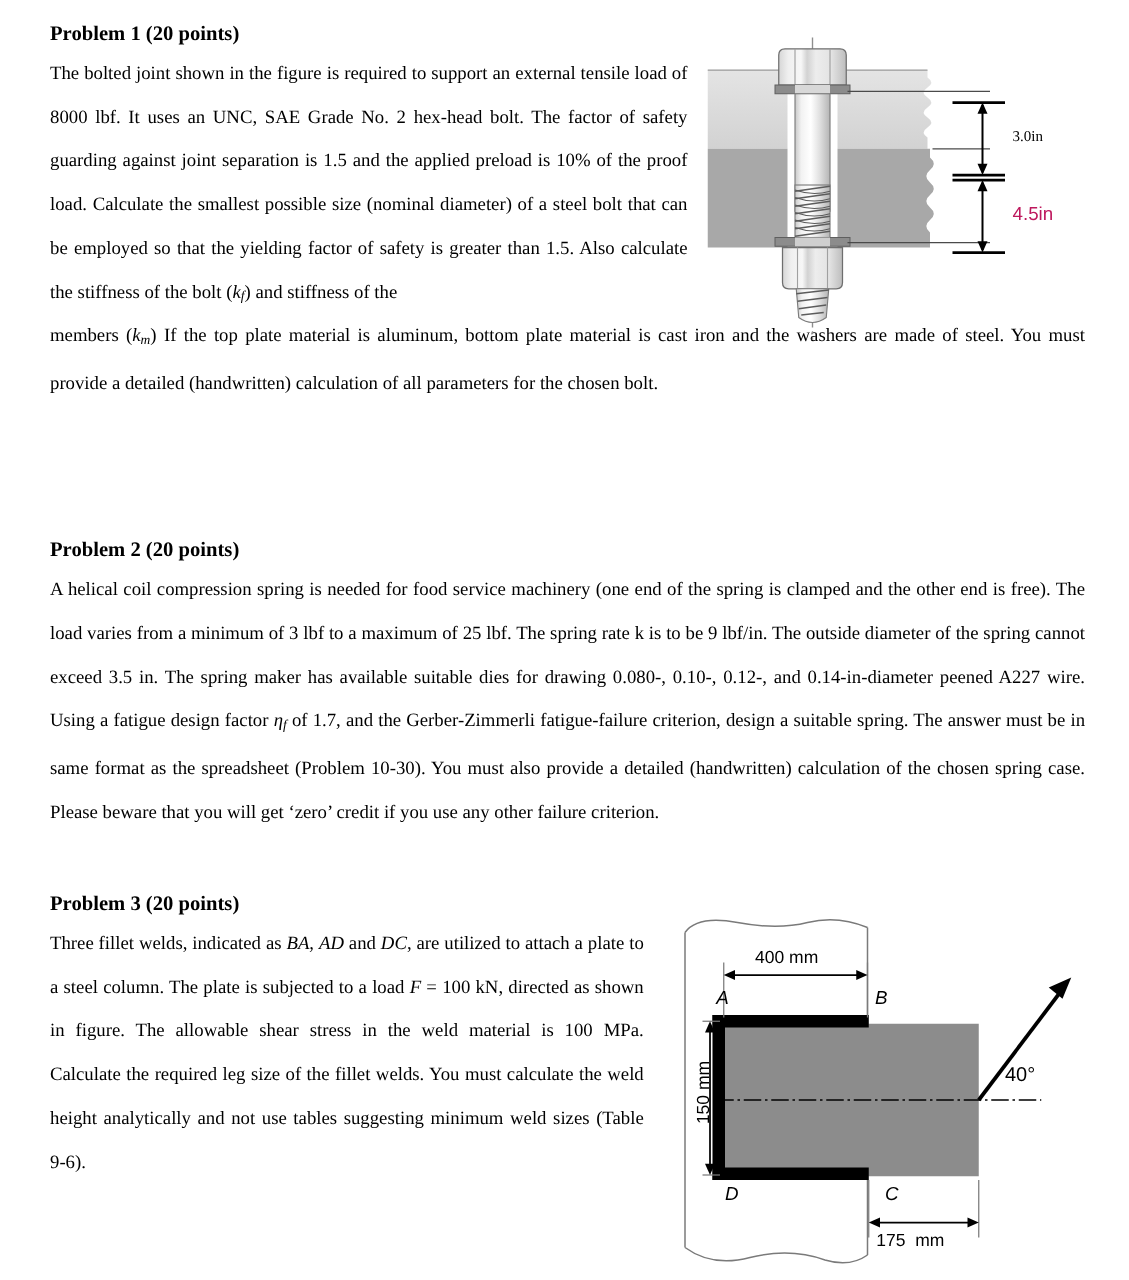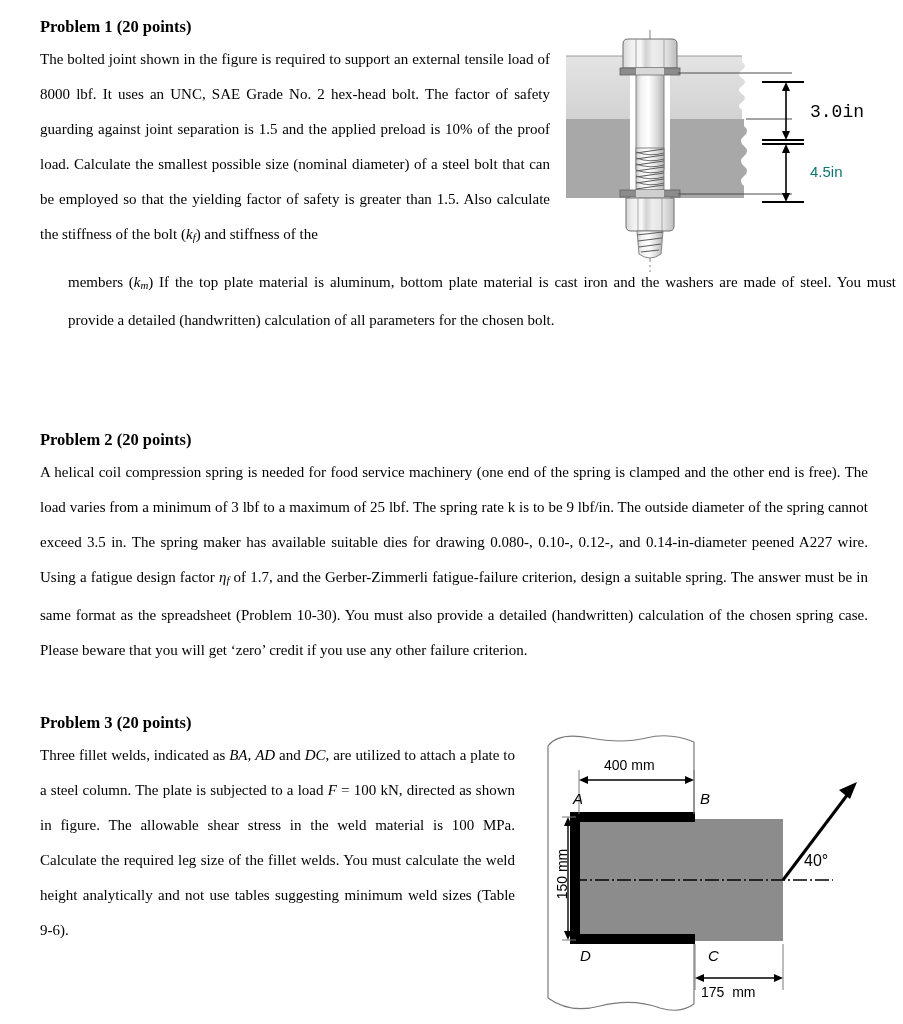--- a/index.html
+++ b/index.html
@@ -46,23 +46,22 @@
 
   
   #p1-head { position: absolute; left: 40px; top: 17px; }
   #p1-col {
     position: absolute;
     left: 40px; top: 42px;
     width: 510px;
   }
   #p1-rest {
     position: absolute;
-    left: 40px; top: 265px;
+    left: 40px; top: 252px;
     width: 828px;
-    margin-left: 28px;
   }
 
   
   #fig-bolt {
     position: absolute;
     left: 566px; top: 22px;
     width: 330px; height: 258px;
   }
 
   
@@ -211,22 +210,22 @@
         <polygon points="220,118 216,109 224,109"></polygon>
       </g>
 
       <g fill="#000000">
         <line x1="220" y1="124" x2="220" y2="178" stroke="#000000" stroke-width="1.6"></line>
         <polygon points="220,122 216,131 224,131"></polygon>
         <polygon points="220,180 216,171 224,171"></polygon>
       </g>
     </svg>
 
-    <div style="position:absolute; left:244px; top:80px; font-family:Liberation Mono, monospace; font-size:18px; color:#000;">3.0in</div>
-    <div style="position:absolute; left:244px; top:141px; font-family:'Liberation Sans','DejaVu Sans',sans-serif; font-size:15px; color:#0f766e;">4.5in</div>
+    <div style="position:absolute; left:244px; top:80px; font-family:Liberation Serif, serif; font-size:12px; color:#000;">3.0in</div>
+    <div style="position:absolute; left:244px; top:141px; font-family:'Liberation Sans','DejaVu Sans',sans-serif; font-size:15px; color:#be185d;">4.5in</div>
   </div>
 
   <div class="prob-head" id="p2-head">Problem 2 (20 points)</div>
 
   <div class="body-text" id="p2-body"><span>A helical coil compression spring is needed for food service machinery (one end of the spring is clamped and the other end is free). The load varies from a minimum of 3 lbf to a maximum of 25 lbf. The spring rate k is to be 9 lbf/in. The outside diameter of the spring cannot exceed 3.5 in. The spring maker has available suitable dies for drawing 0.080-, 0.10-, 0.12-, and 0.14-in-diameter peened A227 wire. Using a fatigue design factor </span><span class="ital">η</span><sub>f</sub><span> of 1.7, and the </span><span class="bold">Gerber-Zimmerli</span><span> fatigue-failure criterion, design a suitable spring. The answer must be in same format as the spreadsheet (Problem 10-30). You must also provide a detailed (handwritten) calculation of the chosen spring case. Please beware that you will get ‘zero’ credit if you use any other failure criterion.</span></div>
 
   <div class="prob-head" id="p3-head">Problem 3 (20 points)</div>
 
   <div class="body-text" id="p3-col"><span>Three fillet welds, indicated as </span><span class="ital">BA,</span><span> </span><span class="ital">AD</span><span> and </span><span class="ital">DC</span><span>, are utilized to attach a plate to a steel column. The plate is subjected to a load </span><span class="ital">F</span><span> = 100 kN, directed as shown in figure. The allowable shear stress in the weld material is 100 MPa. Calculate the required leg size of the fillet welds. You must calculate the weld height analytically and not use tables suggesting minimum weld sizes (Table 9-6).</span></div>
 

